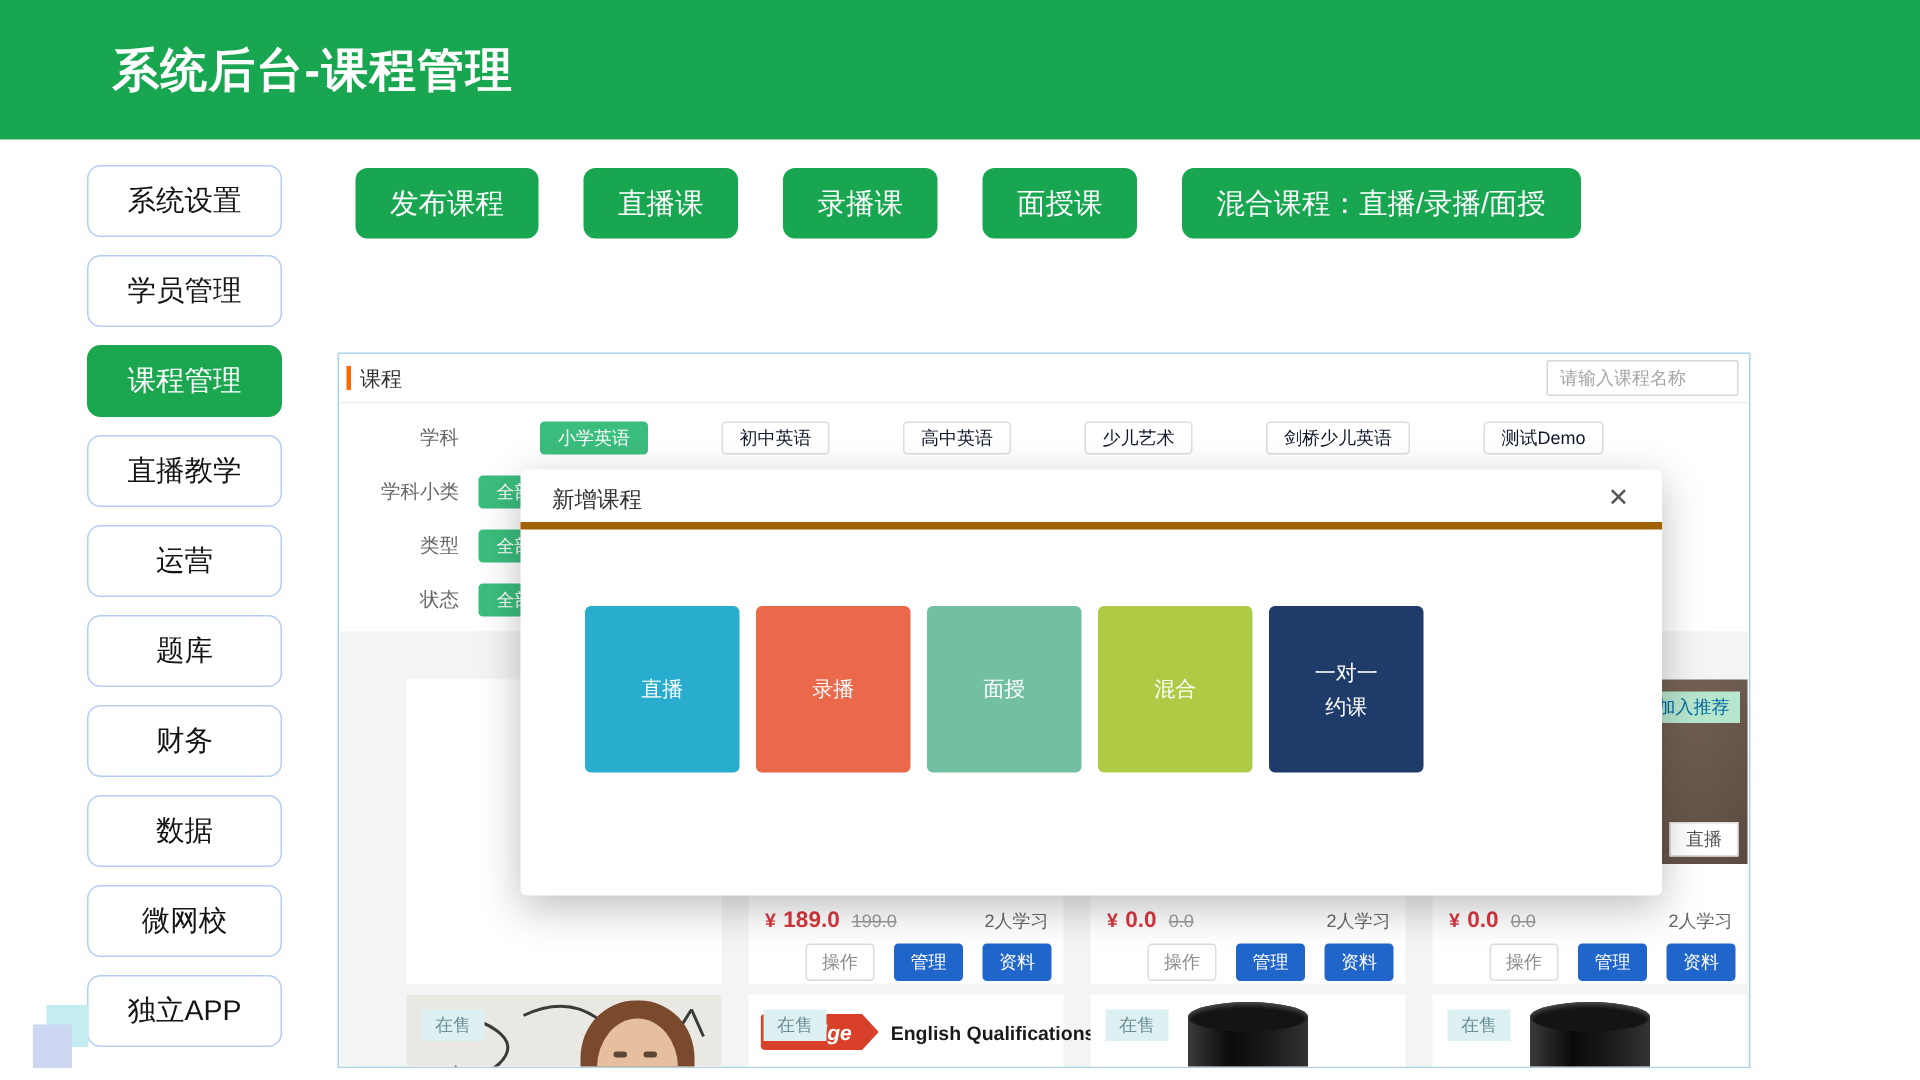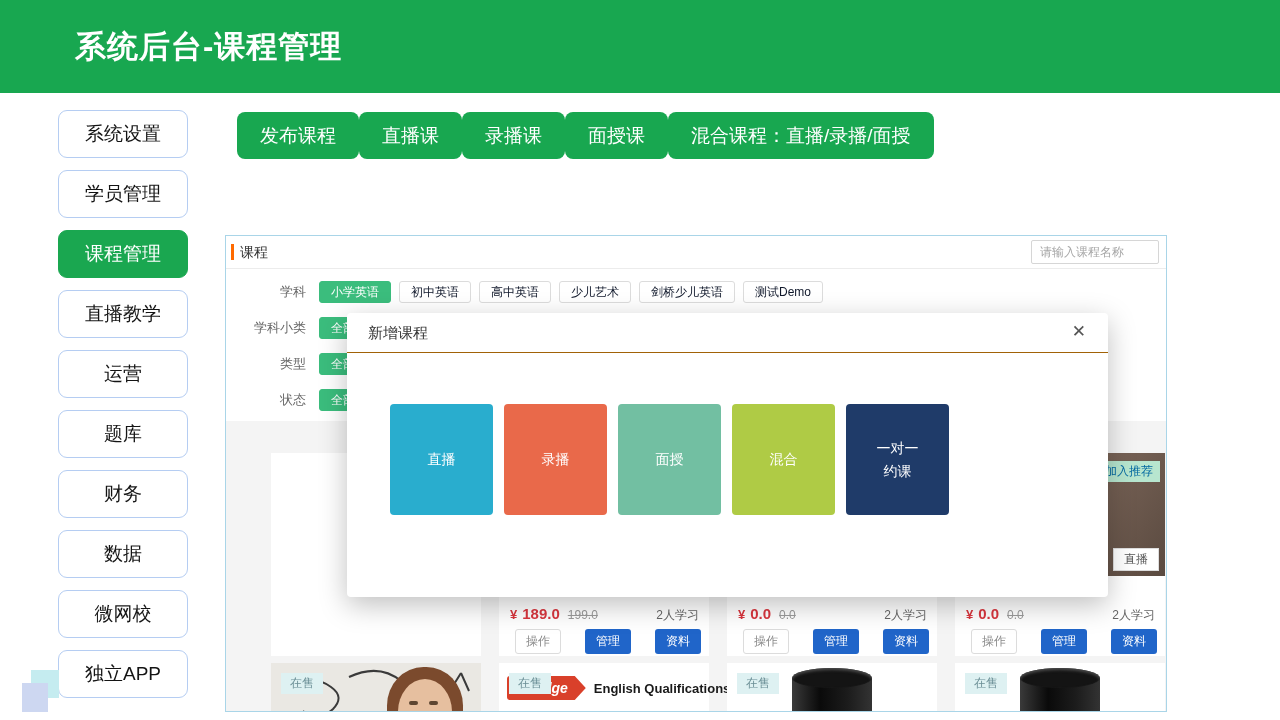--- a/index.html
+++ b/index.html
@@ -13,58 +13,58 @@
                   color:#ffffff; font-size:31px; font-weight:600; letter-spacing:1px; }
 
   
   .sidebar { position:absolute; left:58px; top:110px; width:130px; display:flex; flex-direction:column; gap:12px; }
   .side-btn { height:48px; background:#fff; border:1px solid #b5cdf2; border-radius:9px;
               display:flex; align-items:center; justify-content:center;
               font-size:19px; color:#141414; cursor:pointer; }
   .side-btn.active { background:#1aa750; border-color:#1aa750; color:#fff; }
 
   
-  .qa-row1 { position:absolute; left:237px; top:112px; display:flex; }
+  .qa-row1 { position:absolute; left:237px; top:112px; display:flex; gap:30px; }
   .qa-row2 { position:absolute; left:237px; top:173px; display:flex; gap:28px; }
   .qa-btn { height:47px; background:#18a750; color:#fff; border-radius:8px; font-size:19px;
             padding:0 23px; display:flex; align-items:center; cursor:pointer; white-space:nowrap; }
 
   
   .panel { position:absolute; left:225px; top:235px; width:942px; height:477px;
            background:#fff; border:1px solid #a9d5e8; overflow:hidden; }
   .panel-head { position:relative; height:33px; border-bottom:1px solid #ececec; background:#fff; }
   .accent-bar { position:absolute; left:5px; top:8px; width:3px; height:16px; background:#ff6a00; }
   .panel-title { position:absolute; left:14px; top:8px; font-size:14px; color:#333; }
   .search-input { position:absolute; right:7px; top:4px; width:128px; height:24px;
                   border:1px solid #d6d6d6; border-radius:2px; font-size:12px; padding:0 8px;
                   color:#333; font-family:inherit; }
   .search-input::placeholder { color:#a6a6a6; }
 
   .filters { position:absolute; left:0; top:33px; width:100%; background:#fff; }
   .filter-row { display:flex; align-items:center; }
-  .fr-1 { margin-top:12px; } .fr-n { margin-top:14px; }
+  .fr-1 { margin-top:12px;gap:41px; } .fr-n { margin-top:14px; }
   .filter-label { width:80px; text-align:right; font-size:13px; color:#666; margin-right:13px; flex:none; }
   .tag { font-size:12px; color:#0f172a; background:#fff; border:1px solid #dcdcdc; border-radius:3px;
          padding:3px 11px; margin-right:8px; cursor:pointer; line-height:14px; }
   .tag.active { background:#3bbd7d; border-color:#3bbd7d; color:#fff; }
 
   .content-bg { position:absolute; left:0; top:185px; width:940px; height:290px; background:#f4f4f4; }
 
   
   .course-card { position:absolute; width:210px; background:#fff; }
   .r1 { top:217px; height:203px; }
   .r2 { top:427px; height:110px; }
   .c1 { left:45px; } .c2 { left:273px; } .c3 { left:501px; } .c4 { left:729px; }
 
   .price-row { position:absolute; left:11px; right:10px; top:152px; display:flex; align-items:baseline; }
   .price-cur { color:#d9363e; font-weight:bold; font-size:13px; margin-right:5px; }
   .price-val { color:#d9363e; font-weight:bold; font-size:15px; margin-right:8px; }
   .price-orig { color:#9b9b9b; font-size:12px; text-decoration:line-through; }
   .students { margin-left:auto; color:#666; font-size:12px; }
-  .actions-row { position:absolute; right:8px; top:176px; display:flex; gap:24px; }
+  .actions-row { position:absolute; right:8px; top:176px; display:flex; gap:13px; }
   .act-btn { min-width:46px; height:25px; font-size:12px; display:flex; align-items:center;
              justify-content:center; border-radius:3px; cursor:pointer; padding:0 9px; }
   .act-plain { background:#fff; border:1px solid #dcdcdc; color:#8a8a8a; }
   .act-blue { background:#2065c9; color:#fff; }
 
   
   .card4-img { position:absolute; left:0; top:0; width:100%; height:123px; overflow:hidden;
                background:linear-gradient(125deg,#9b8271 0%,#7d675a 45%,#5a4a40 100%); }
   .notebook { position:absolute; left:6px; top:34px; width:84px; height:100px; background:#efece6;
               transform:rotate(14deg); box-shadow:0 2px 4px rgba(0,0,0,.35); }
@@ -98,21 +98,21 @@
   .cyl-wrap { position:absolute; left:50%; transform:translateX(-50%); top:5px; width:80px; height:70px; }
   .cyl-top { position:absolute; left:0; top:0; width:80px; height:20px; background:#141414;
              border-radius:50%; box-shadow:inset 0 2px 3px #4a4a4a; }
   .cyl-body { position:absolute; left:0; top:10px; width:80px; height:52px;
               background:linear-gradient(90deg,#3a3a3a,#0a0a0a 35%,#1c1c1c 70%,#333333);
               border-radius:0 0 10px 10px / 0 0 14px 14px; }
 
   
   .modal { position:absolute; left:347px; top:313px; width:761px; height:284px; background:#fff;
            border-radius:4px; box-shadow:0 8px 28px rgba(0,0,0,.25); z-index:10; }
-  .modal-head { position:relative; height:40px; border-bottom:1px solid #a16207; }
+  .modal-head { position:relative; height:40px; border-bottom:5px solid #a16207; }
   .modal-title { position:absolute; left:21px; top:11px; font-size:15px; color:#333; }
   .modal-close { position:absolute; right:22px; top:8px; font-size:17px; color:#555; cursor:pointer; }
   .type-cards { position:absolute; left:43px; top:91px; display:flex; gap:11px; }
   .type-card { width:103px; height:111px; border-radius:4px; color:#fff; font-size:14px;
                display:flex; align-items:center; justify-content:center; text-align:center;
                white-space:pre-line; line-height:1.6; cursor:pointer; }
 
   
   .deco { position:absolute; left:22px; top:670px; width:42px; height:45px; z-index:1; }
   .deco-a { position:absolute; left:9px; top:0; width:28px; height:28px; background:#c5ecf0; }

